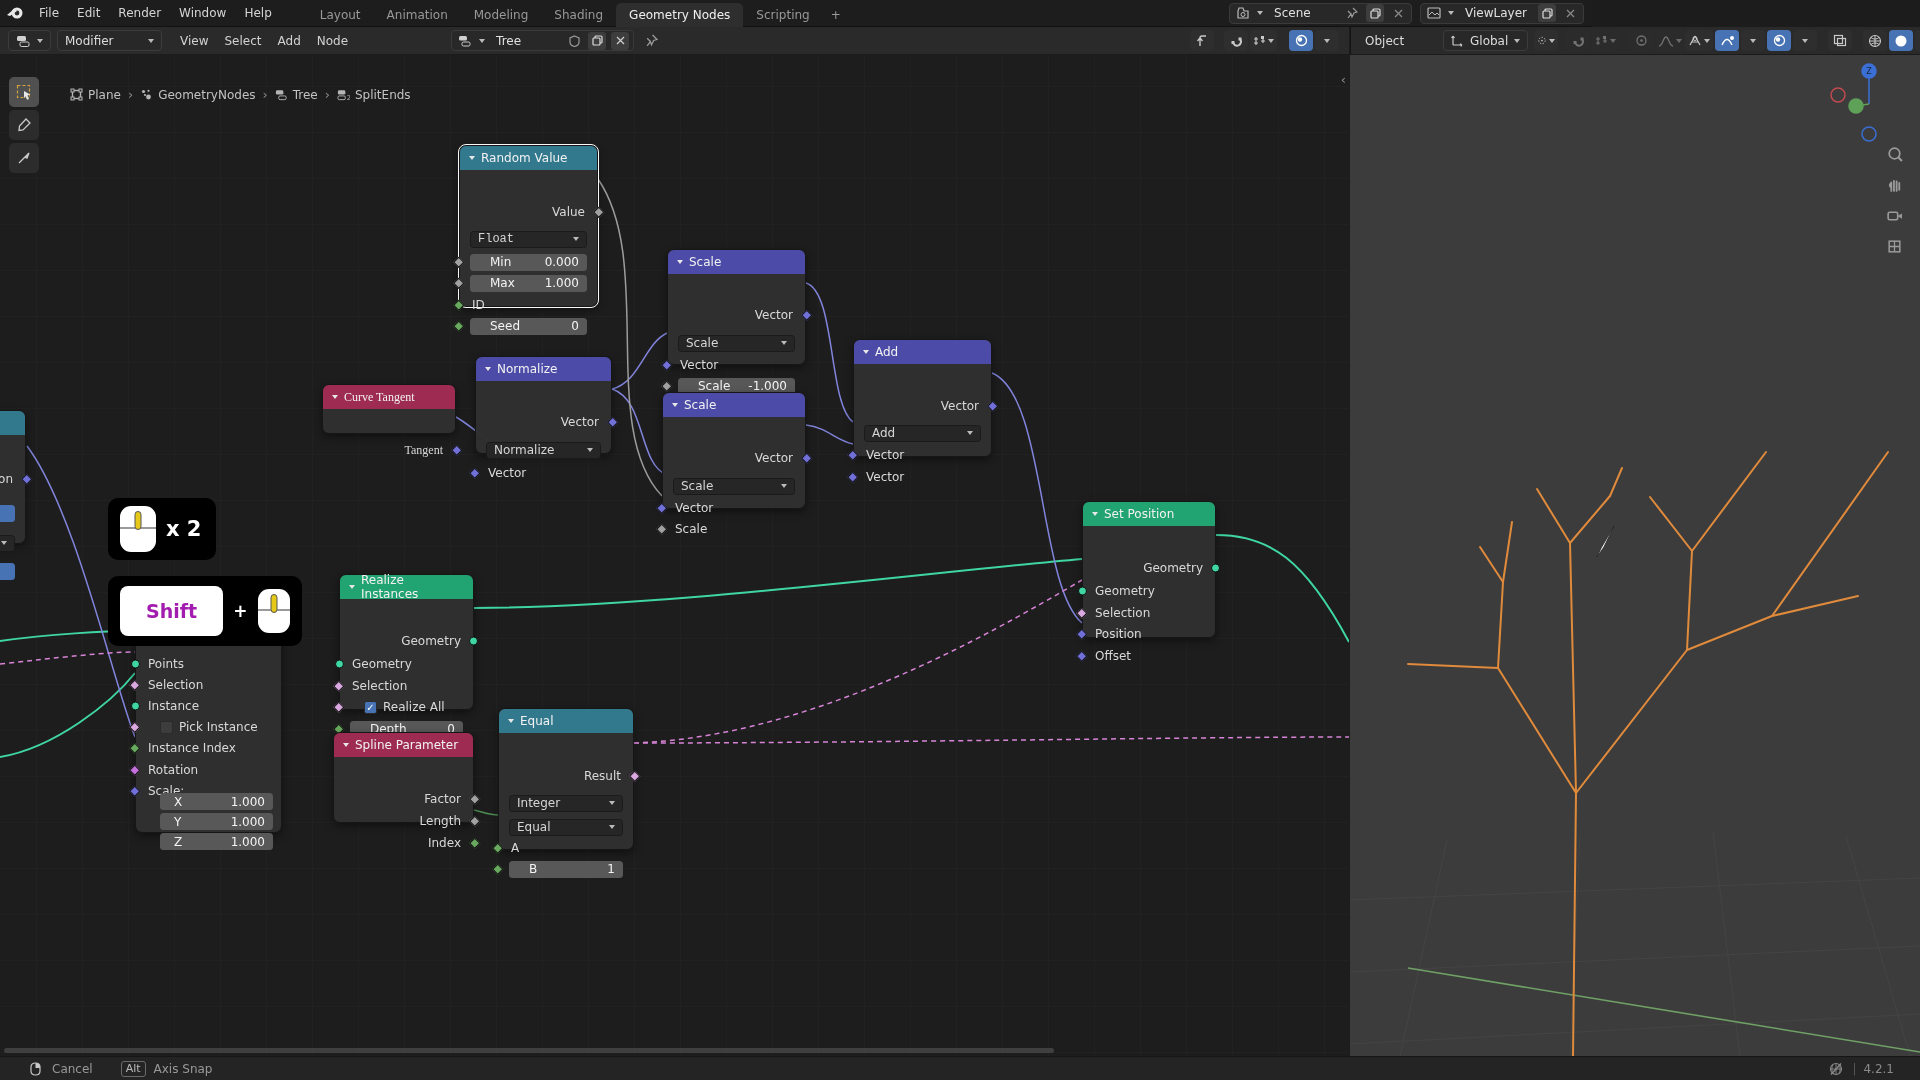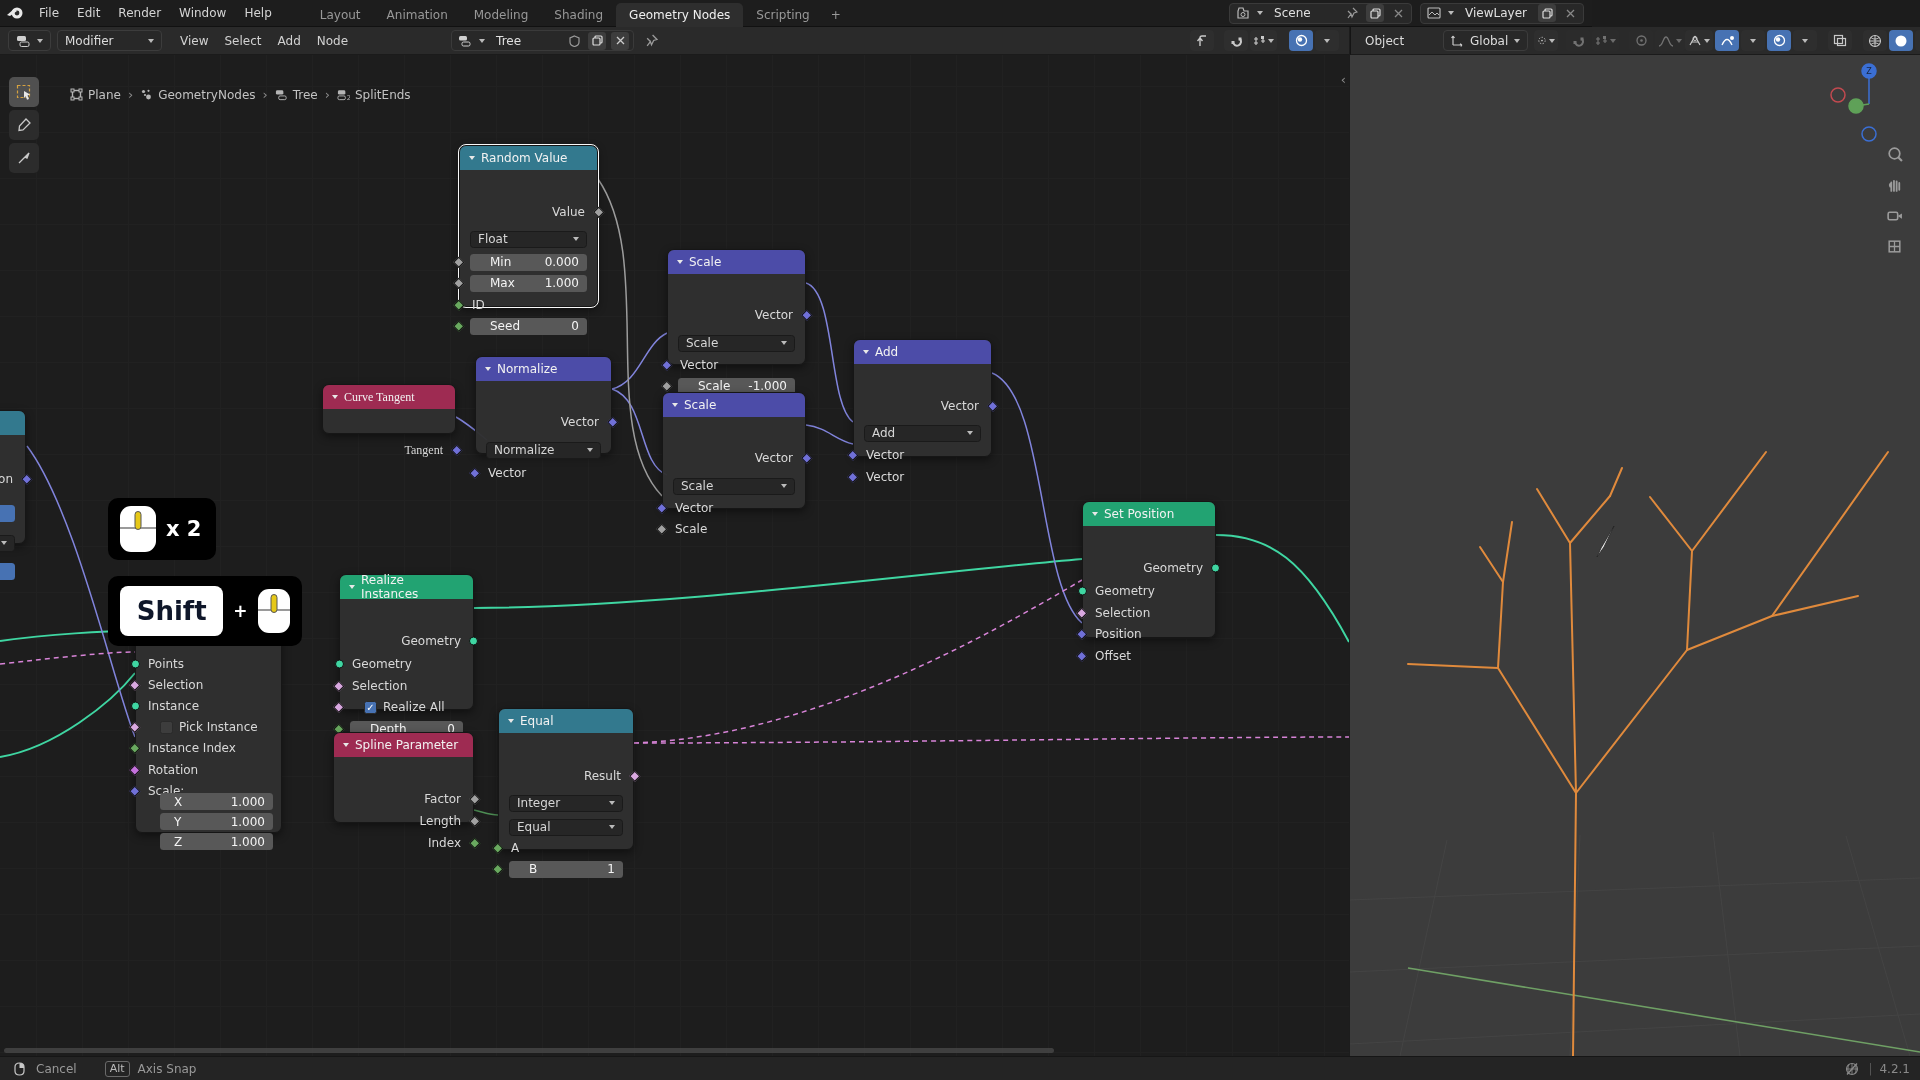--- a/index.html
+++ b/index.html
@@ -67,26 +67,26 @@
   .ncheck { display:flex; align-items:center; gap:6px; padding-left:24px; }
   .cbox { width:13px; height:13px; border-radius:2.5px; background:#3d3d3d; border:1px solid #2a2a2a;
      display:flex; align-items:center; justify-content:center; color:#fff; font-size:10px; }
   .cbox.checked { background:#4772b3; border-color:#35custom; }
   .overlay-key { position:absolute; background:#000; border-radius:10px; display:flex; align-items:center;
      z-index:40; padding:8px 12px; gap:10px; }
   .mouse-ico { width:36px; height:46px; background:#fff; border-radius:11px; position:relative; }
   .mouse-ico .mid { position:absolute; left:0; right:0; top:45%; height:2.5px; background:#9a9a9a; }
   .mouse-ico .wheel { position:absolute; left:50%; top:5px; width:7px; height:19px; background:#e6c818;
      border:1.5px solid #555; border-radius:4px; transform:translateX(-50%); }
-  .keycap { background:#fff; color:#0f172a; border-radius:8px; font-weight:bold; font-size:26px;
+  .keycap { background:#fff; color:#a21caf; border-radius:8px; font-weight:bold; font-size:19px;
      display:flex; align-items:center; justify-content:center; }
   #viewport { left:1350px; top:27px; width:570px; height:1029px; background:#3c3c3c; }
   #viewport .canvas { position:absolute; left:-1350px; top:-27px; width:1920px; height:1080px; }
   .statusbar { position:absolute; left:0; bottom:0; width:1920px; height:24px; background:#242424;
-     border-top:1px solid #161616; display:flex; align-items:center; padding:0 10px; color:#999;
+     border-top:1px solid #161616; display:flex; align-items:center; padding:0 26px; color:#999;
      z-index:60; gap:8px; }
   .alt-badge { border:1px solid #6a6a6a; border-radius:3px; padding:0 4px; color:#bbb; font-size:11px; height:16px;
      display:flex;align-items:center; }
   .sb-right { margin-left:auto; display:flex; align-items:center; gap:7px; color:#8a8a8a; }
   .scrollbar-h { position:absolute; left:4px; bottom:3px; width:1050px; height:5px; background:#5b5b5b;
      opacity:.55; border-radius:3px; z-index:22; }
   .npanel-arrow { position:absolute; right:3px; top:45px; color:#8b8b8b; z-index:22; font-size:13px;}
 </style>
 </head>
 <body>
@@ -250,21 +250,21 @@
       </div>
       <div class="node selected" style="left: 459px; top: 145px; width: 139px; height: 162px;">
         <div class="node-header" style="background: rgb(51, 121, 142);">
           <span class="chev" style="border-top-color: rgb(232, 232, 232);"></span>
           <span>Random Value</span>
         </div>
         <div class="node-row row-out" style="top: 25px;">
           <span>Value</span>
           <span class="sock diamond right" style="background: rgb(161, 161, 161);"></span>
         </div>
-        <div class="node-row" style="top: 52px;">
+        <div class="node-row" style="top: 52px; font-family: Liberation Mono, monospace;">
           <div class="nselect">
             <span>Float</span>
             <span class="chev"></span>
           </div>
         </div>
         <div class="node-row" style="top: 75px;">
           <span class="sock diamond left" style="background: rgb(161, 161, 161);"></span>
           <div class="nfield">
             <span class="fl">Min</span>
             <span class="fv">0.000</span>

